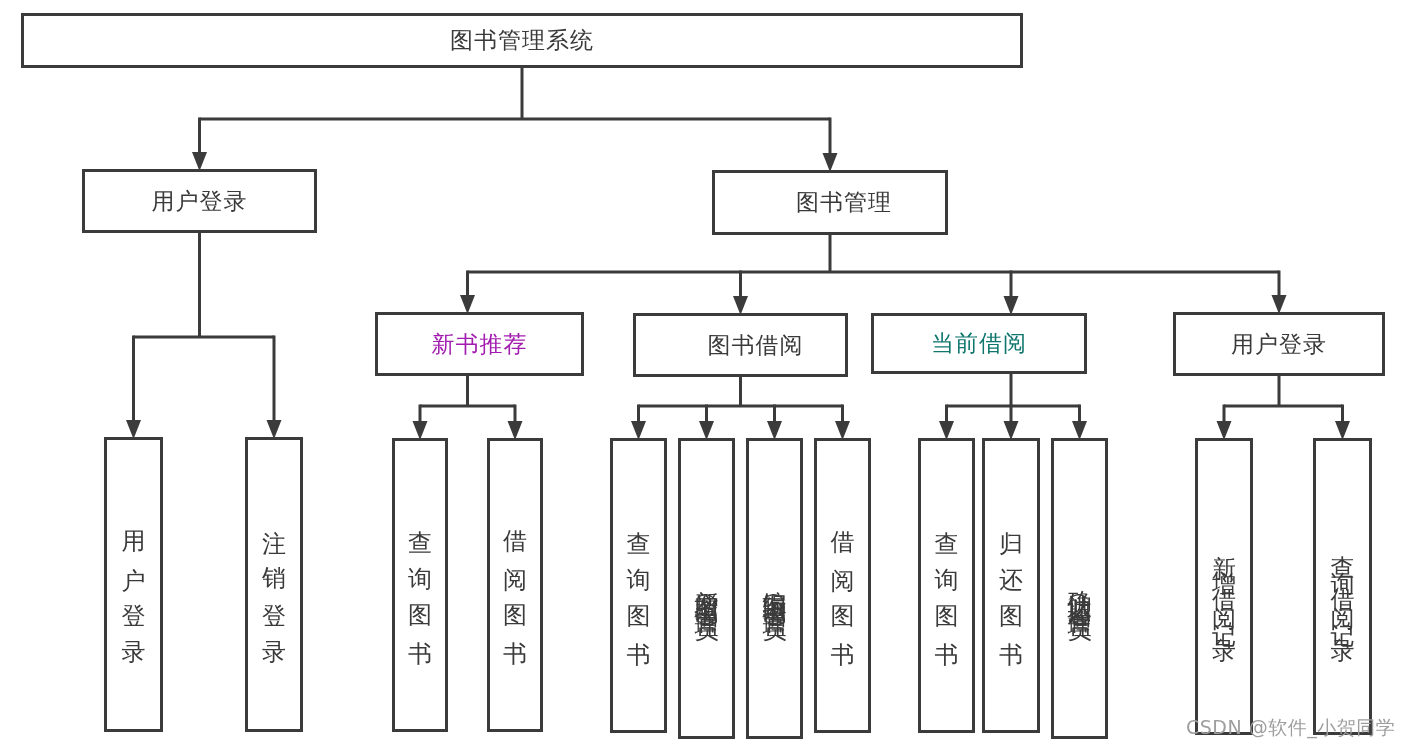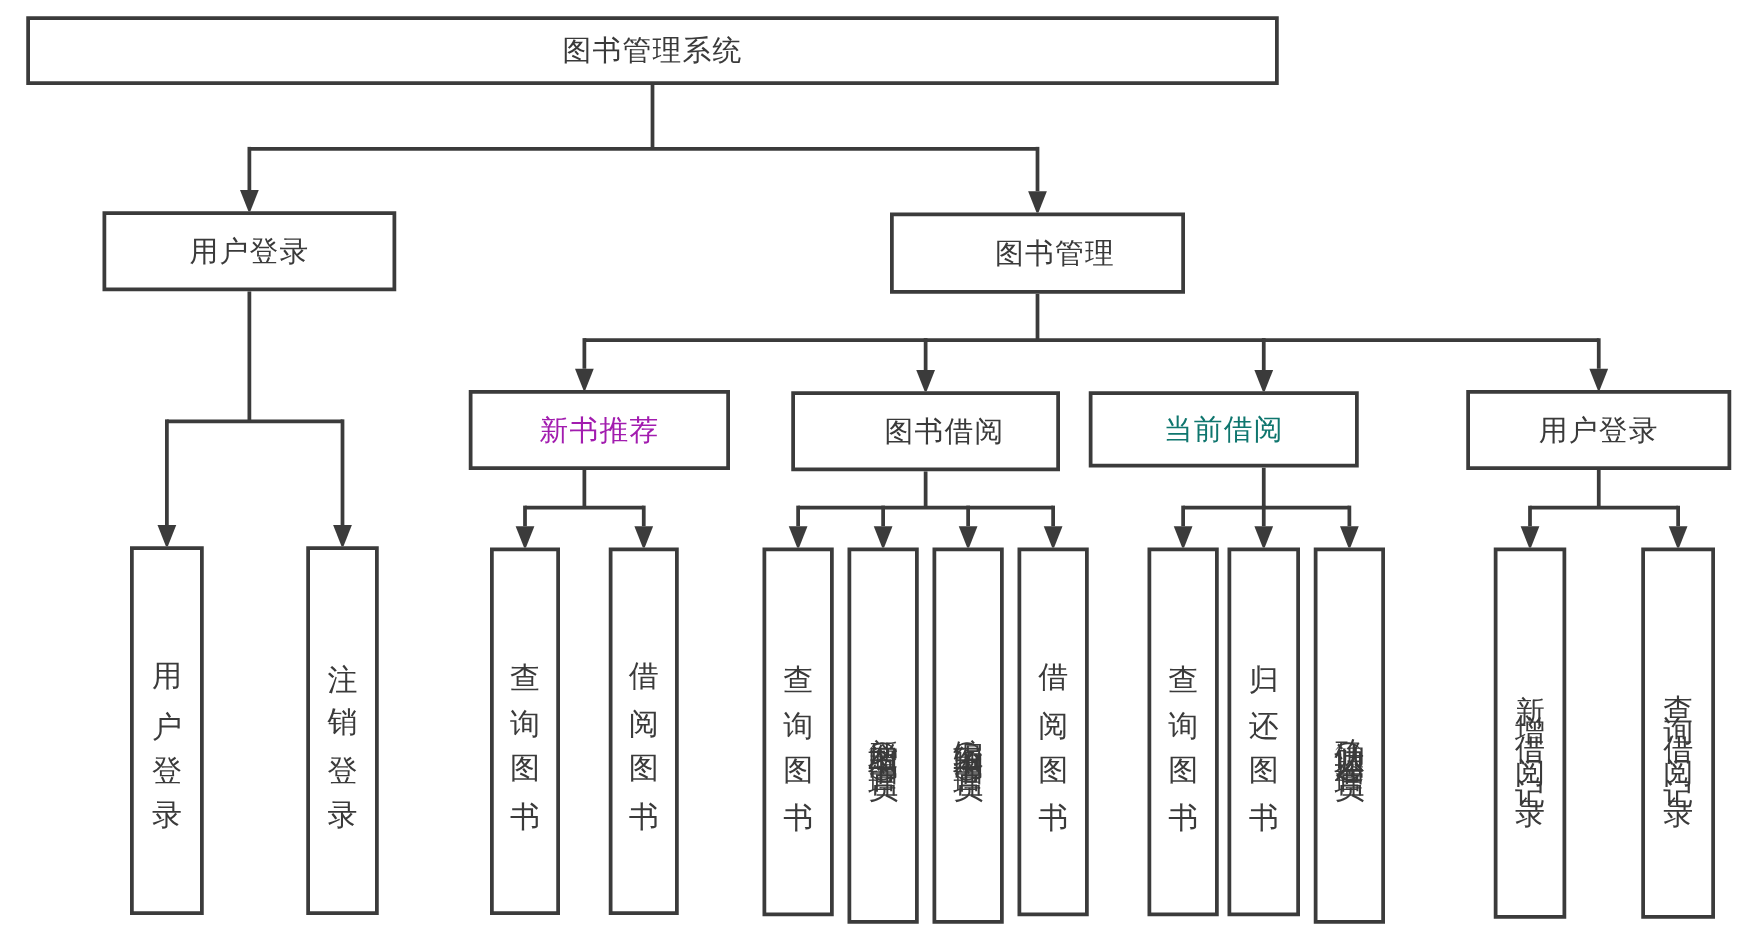--- a/index.html
+++ b/index.html
@@ -120,13 +120,14 @@
       <div class="node v" style="left: 1051px; top: 438px; width: 57px; height: 301px; border-color: rgb(59, 59, 59); color: rgb(58, 58, 58);">
         <span style="letter-spacing: 4px;">确认归还（管理员）</span>
       </div>
       <div class="node v" style="left: 1195px; top: 438px; width: 58px; height: 297px; border-color: rgb(59, 59, 59); color: rgb(58, 58, 58);">
         <span style="letter-spacing: 17px;">新增借阅记录</span>
       </div>
       <div class="node v" style="left: 1313px; top: 438px; width: 59px; height: 297px; border-color: rgb(59, 59, 59); color: rgb(58, 58, 58);">
         <span style="letter-spacing: 17px;">查询借阅记录</span>
       </div>
     </div>
+  <div class="watermark" id="watermark" style="left:1186px;top:715px;">CSDN @软件_小贺同学</div>
 </div>
 
 </body></html>

